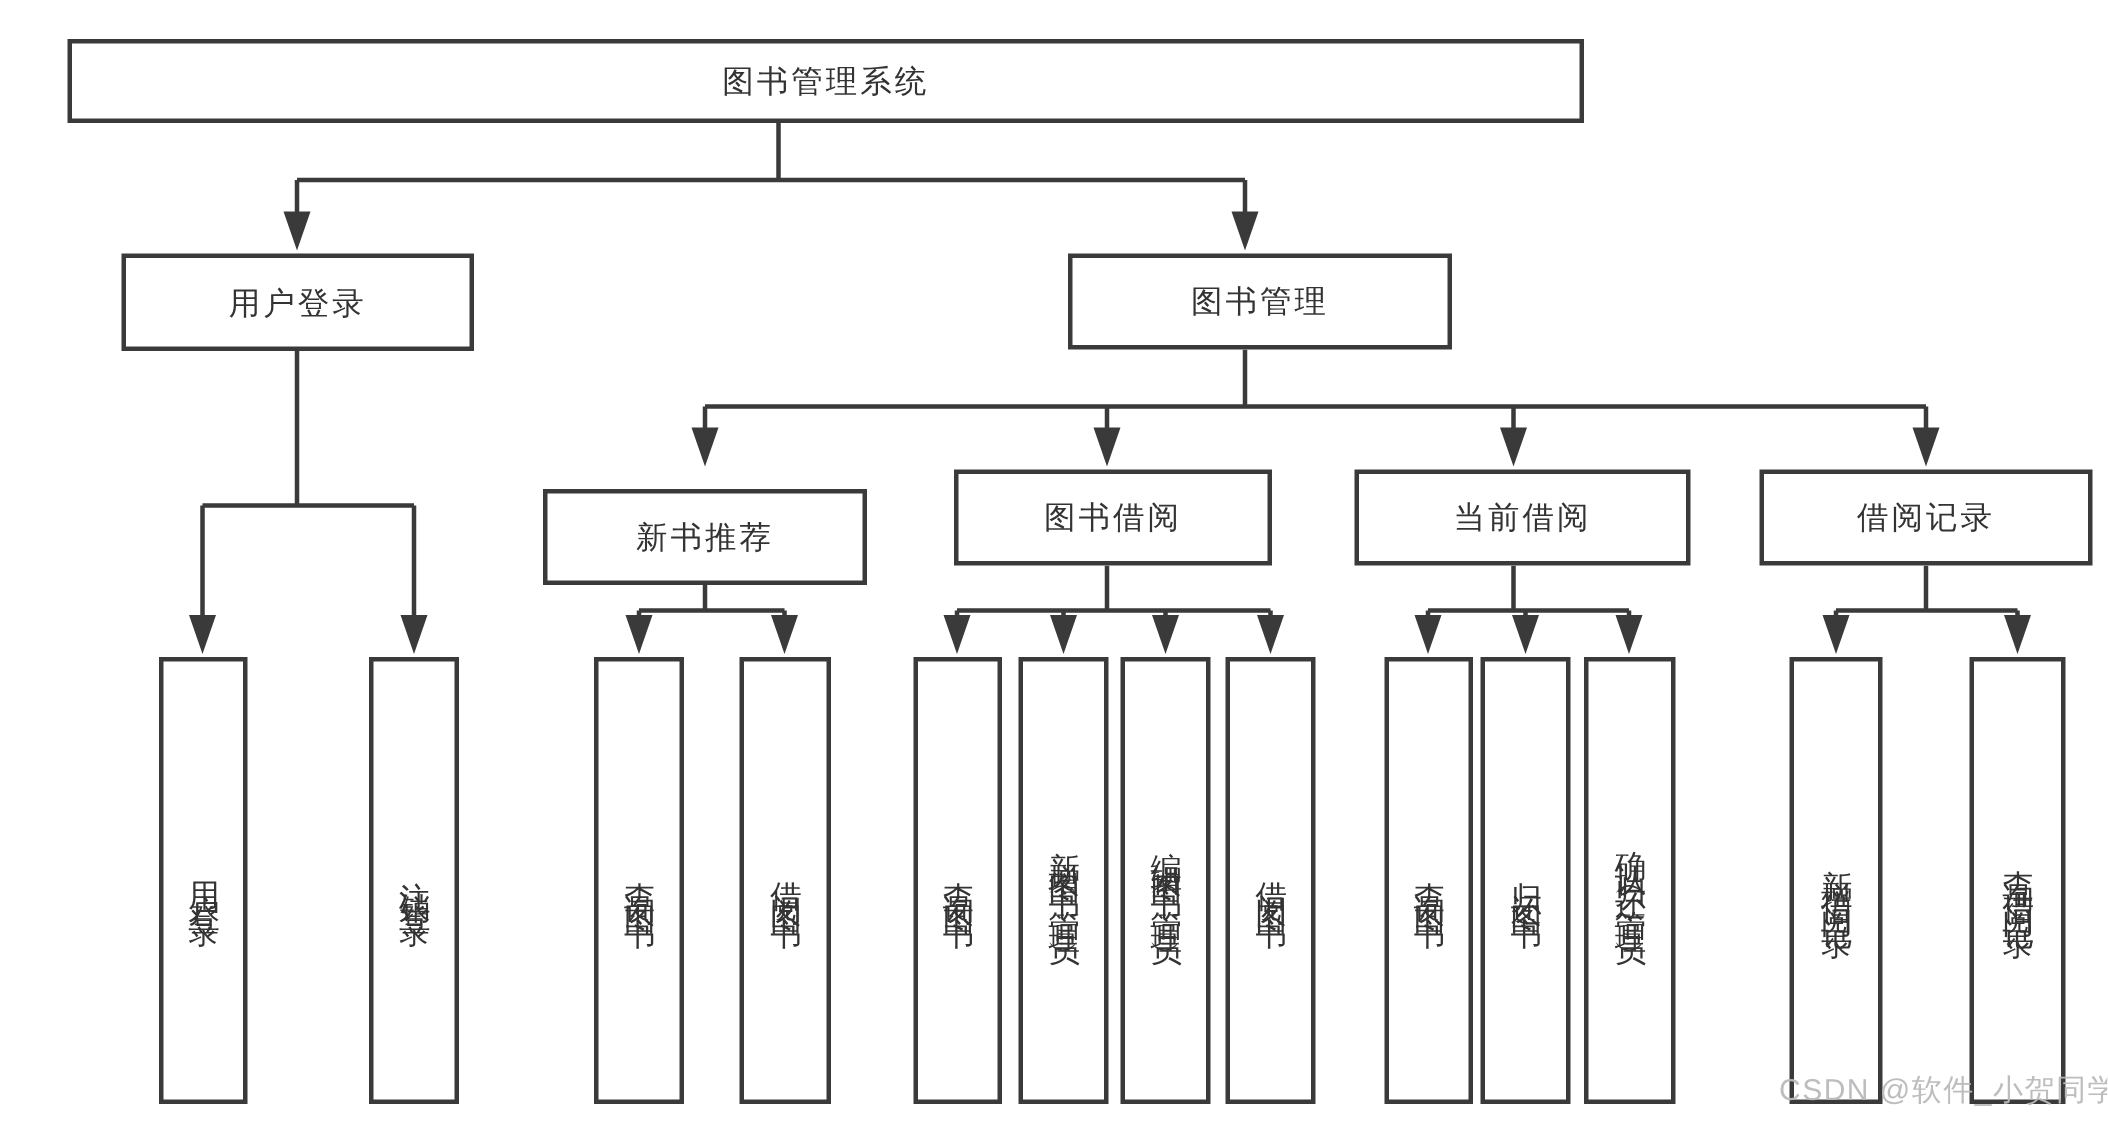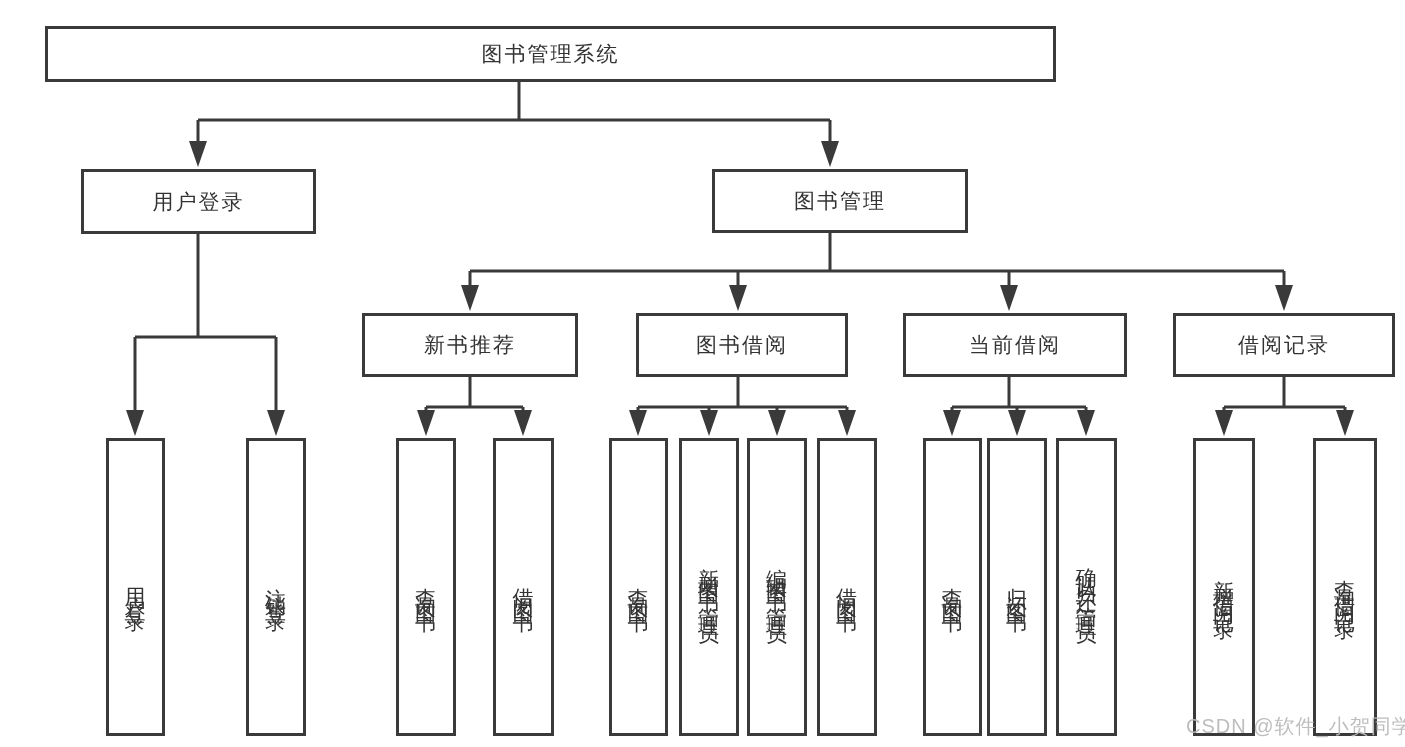--- a/index.html
+++ b/index.html
@@ -113,21 +113,21 @@
     <span class="hlabel">图书管理系统</span>
   </div>
 
   <div class="box" style="left:81px; top:169px; width:235px; height:65px;">
     <span class="hlabel">用户登录</span>
   </div>
   <div class="box" style="left:712px; top:169px; width:256px; height:64px;">
     <span class="hlabel">图书管理</span>
   </div>
 
-  <div class="box" style="left:362px; top:313px; width:216px; height:64px;">
+  <div class="box" style="left:362px; top:326px; width:216px; height:64px;">
     <span class="hlabel">新书推荐</span>
   </div>
   <div class="box" style="left:636px; top:313px; width:212px; height:64px;">
     <span class="hlabel">图书借阅</span>
   </div>
   <div class="box" style="left:903px; top:313px; width:224px; height:64px;">
     <span class="hlabel">当前借阅</span>
   </div>
   <div class="box" style="left:1173px; top:313px; width:222px; height:64px;">
     <span class="hlabel">借阅记录</span>

